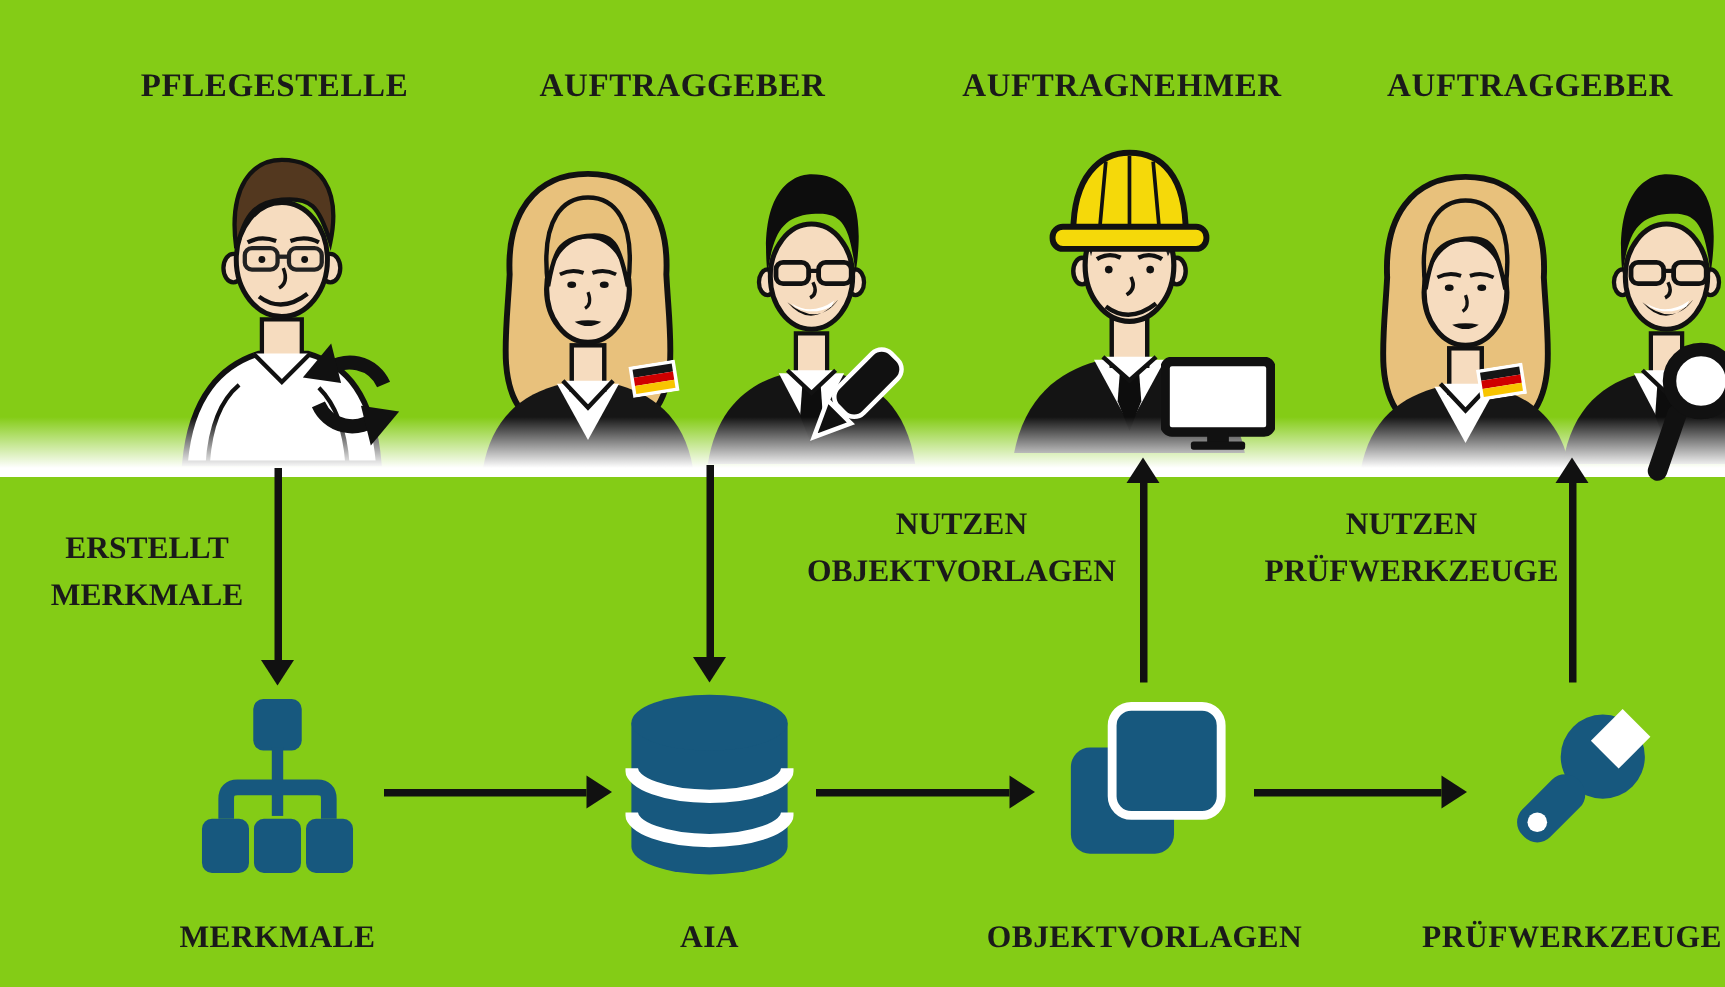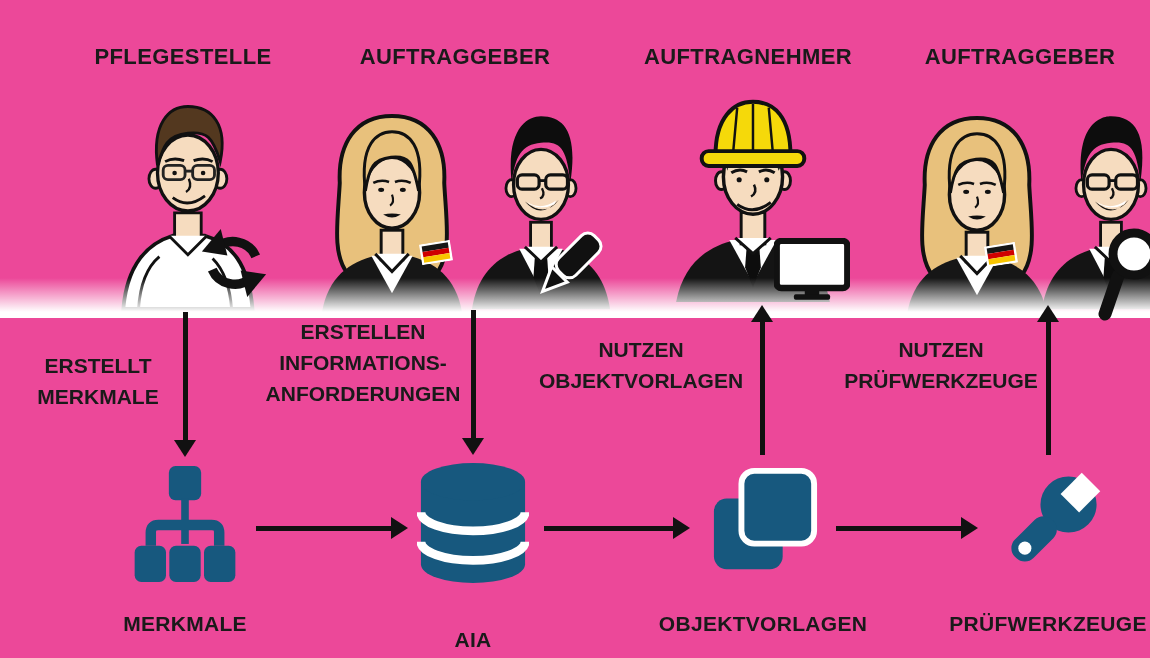--- a/index.html
+++ b/index.html
@@ -1,17 +1,17 @@
 <!DOCTYPE html>
 <html><head>
 <meta charset="utf-8">
 <style>
   html,body{margin:0;padding:0;background:#fff;}
-  .canvas{position:relative;width:1150px;height:658px;background:#ec4899;overflow:hidden;
-          font-family:Liberation Sans, sans-serif;color:#1a1a1a;}
+  .canvas{position:relative;width:1150px;height:658px;background:#84cc16;overflow:hidden;
+          font-family:Liberation Serif, serif;color:#1a1a1a;}
   .abs{position:absolute;}
   .role-label{position:absolute;top:44px;width:250px;text-align:center;
               font-size:22px;font-weight:700;letter-spacing:.4px;color:#1a1a1a;}
   .action-label{position:absolute;text-align:center;font-size:21px;font-weight:700;
                 line-height:31px;color:#1a1a1a;}
   .artifact-label{position:absolute;top:612px;text-align:center;font-size:21px;
                   font-weight:700;letter-spacing:.3px;color:#1a1a1a;}
   
   .arrow-v{position:absolute;width:22px;display:flex;flex-direction:column;align-items:center;}
   .arrow-h{position:absolute;height:22px;display:flex;flex-direction:row;align-items:center;}
@@ -212,25 +212,20 @@
 
   <div class="role-label" style="left:58px;">PFLEGESTELLE</div>
   <div class="role-label" style="left:330px;">AUFTRAGGEBER</div>
   <div class="role-label" style="left:623px;">AUFTRAGNEHMER</div>
   <div class="role-label" style="left:895px;">AUFTRAGGEBER</div>
 
   <div class="action-label" style="left:8px;top:316px;width:180px;margin-top:34px;">
     <div>ERSTELLT</div>
     <div>MERKMALE</div>
   </div>
-  <div class="action-label" style="left:258px;top:316px;width:210px;">
-    <div>ERSTELLEN</div>
-    <div>INFORMATIONS-</div>
-    <div>ANFORDERUNGEN</div>
-  </div>
   <div class="action-label" style="left:531px;top:334px;width:220px;">
     <div>NUTZEN</div>
     <div>OBJEKTVORLAGEN</div>
   </div>
   <div class="action-label" style="left:831px;top:334px;width:220px;">
     <div>NUTZEN</div>
     <div>PRÜFWERKZEUGE</div>
   </div>
 
   <div class="arrow-v" style="left:174px;top:312px;height:145px;">
@@ -295,17 +290,17 @@
       <g transform="rotate(45 62 62)">
         <circle cx="62" cy="34" r="30" fill="#17587e"></circle>
         <rect x="48" y="0" width="28" height="32" fill="#ffffff"></rect>
         <rect x="48" y="58" width="28" height="56" rx="13" fill="#17587e"></rect>
         <circle cx="62" cy="100" r="7" fill="#ffffff"></circle>
       </g>
     </svg>
   </div>
 
   <div class="artifact-label" style="left:85px;width:200px;">MERKMALE</div>
-  <div class="artifact-label" style="left:373px;width:200px;margin-top:16px;">AIA</div>
+  <div class="artifact-label" style="left:373px;width:200px;">AIA</div>
   <div class="artifact-label" style="left:640px;width:246px;">OBJEKTVORLAGEN</div>
   <div class="artifact-label" style="left:925px;width:246px;">PRÜFWERKZEUGE</div>
 
 </div>
 
 </body></html>

